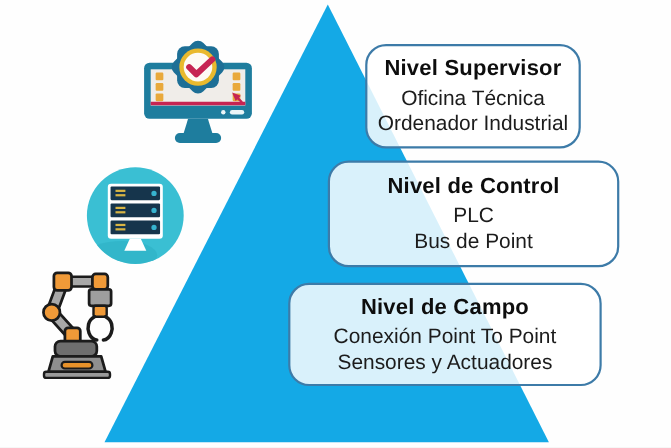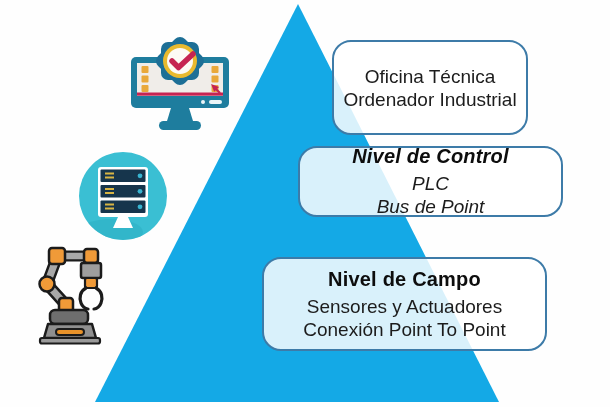--- a/index.html
+++ b/index.html
@@ -13,51 +13,52 @@
     position:absolute; z-index:3;
     background:rgba(255,255,255,0.84);
     border:2px solid #3d7ba8;
     border-radius:19px;
     display:flex; flex-direction:column; align-items:center; justify-content:center;
     text-align:center; padding:4px 6px; box-sizing:border-box;
   }
   .card-title{font-size:20px; font-weight:700; color:#0d0d0d; letter-spacing:.2px; margin-bottom:4px; white-space:nowrap;}
   .card-line{font-size:19px; color:#1c1c1c; line-height:23px; white-space:nowrap;}
   .card1{left:332px; top:40px;  width:196px; height:95px;}
-  .card2{left:298px; top:146px; width:265px; height:71px;font-style:italic;}
+  .card2{left:298px; top:146px; width:265px; height:97px;}
   .card3{left:262px; top:257px; width:285px; height:94px;}
   .icon{position:absolute; z-index:2;}
   .icon-monitor{left:128px; top:30px;}
   .icon-server{left:77px;  top:150px;}
   .icon-robot{left:34px;   top:246px;}
 </style>
 </head>
 <body>
 
 <div class="stage">
 
   <svg class="pyramid-svg" viewBox="0 0 610 407">
     <polygon points="298,4 499,402 95,402" fill="#14A9E6"></polygon>
   </svg>
 
   <div class="card card1" style="border-color: rgb(61, 123, 168);">
+    <div class="card-title">Nivel Supervisor</div>
     <div class="card-line">Oficina Técnica</div>
     <div class="card-line">Ordenador Industrial</div>
   </div>
 
   <div class="card card2" style="border-color: rgb(61, 123, 168);">
     <div class="card-title">Nivel de Control</div>
     <div class="card-line">PLC</div>
     <div class="card-line">Bus de Point</div>
   </div>
 
   <div class="card card3" style="border-color: rgb(61, 123, 168);">
     <div class="card-title">Nivel de Campo</div>
+    <div class="card-line">Conexión Point To Point</div>
     <div class="card-line">Sensores y Actuadores</div>
-    <div class="card-line">Conexión Point To Point</div>
   </div>
 
   <svg class="icon icon-monitor" width="104" height="102" viewBox="0 0 104 102">
     <g>
       <rect x="3" y="27" width="98" height="51" rx="5" fill="#1E7D9E"></rect>
       <rect x="9" y="33" width="86" height="33" fill="#F0EDE9"></rect>
 
       <g fill="#E9A93B">
         <rect x="13.5" y="36" width="7" height="7" rx="1"></rect>
         <rect x="13.5" y="45.5" width="7" height="7" rx="1"></rect>

